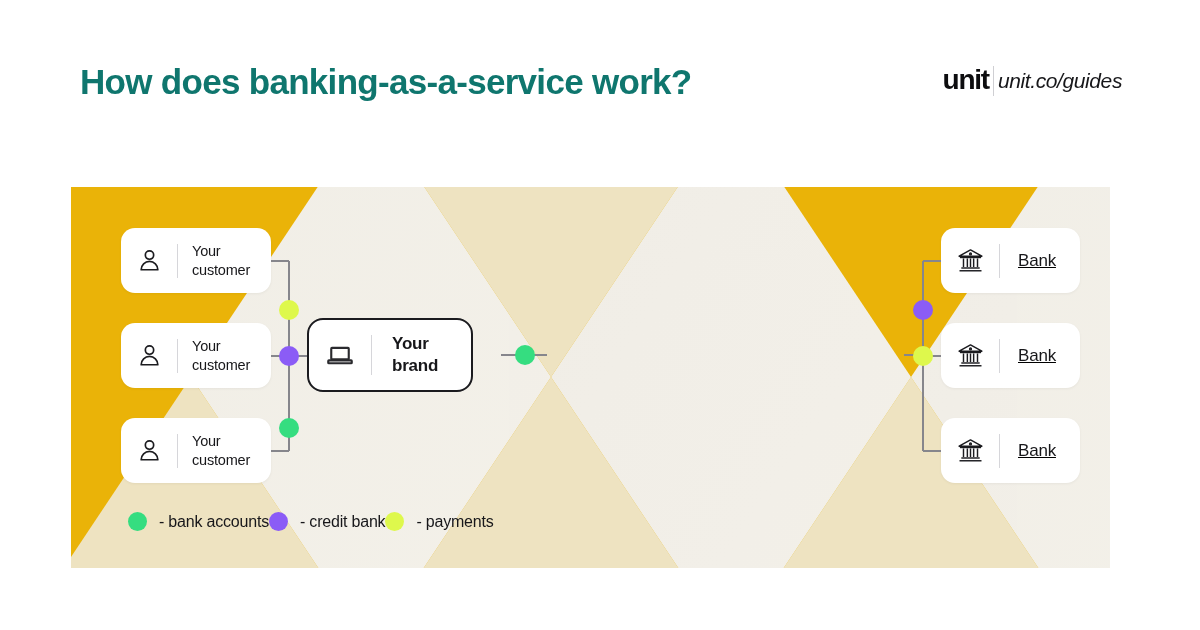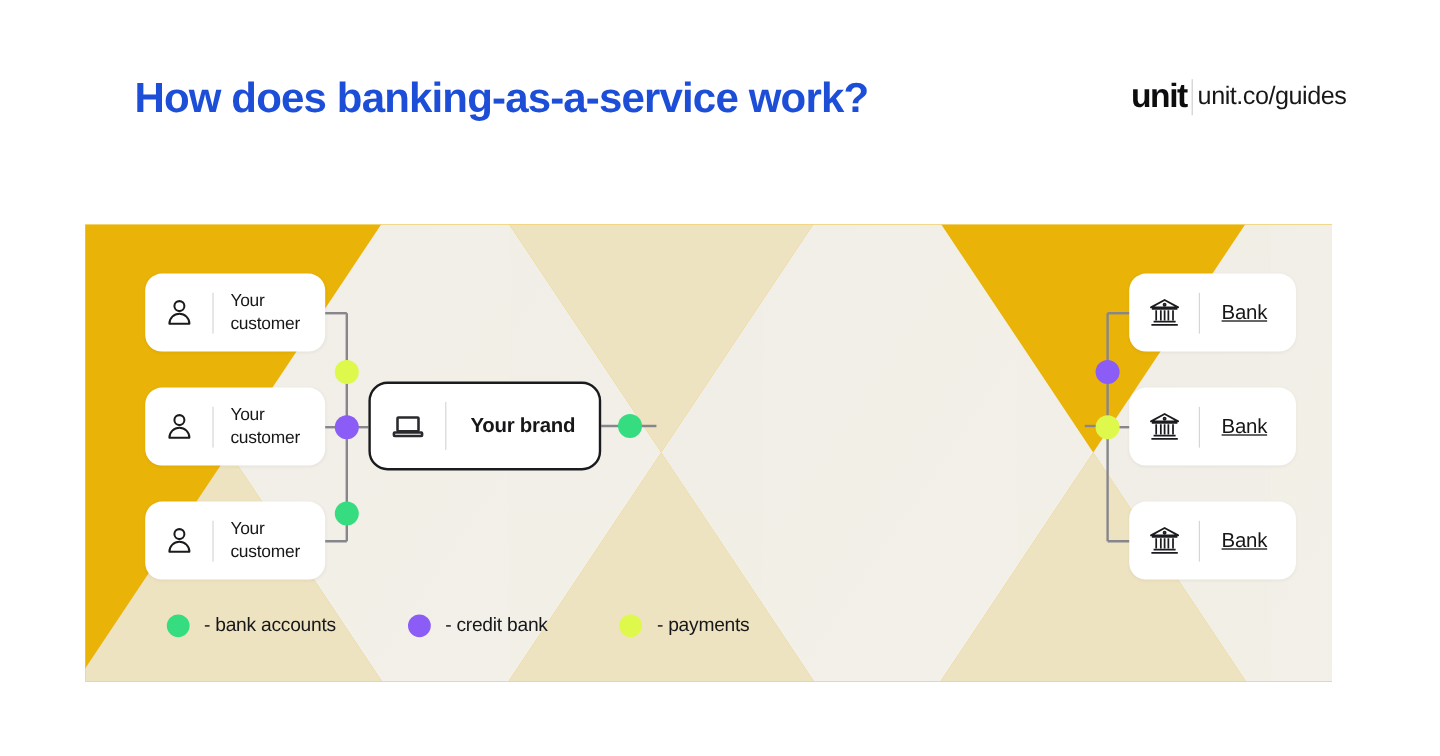--- a/index.html
+++ b/index.html
@@ -7,34 +7,34 @@
     width: 1200px; height: 630px;
     background: #ffffff;
     font-family: "Liberation Sans", sans-serif;
     overflow: hidden;
   }
   #root { position: relative; width: 1200px; height: 630px; }
 
   
   .page-title {
     position: absolute; left: 80px; top: 62px;
-    font-size: 35px; font-weight: 700; color: #1d4ed8;
-    letter-spacing: -0.7px; white-space: nowrap; margin-left: 32px;
+    font-size: 35px; font-weight: 700; color: #0f766e;
+    letter-spacing: -0.7px; white-space: nowrap;
   }
   .brand-block {
     position: absolute; right: 78px; top: 66px;
     display: flex; align-items: center; gap: 4px;
   }
   .brand-logo {
     font-size: 28px; font-weight: 700; color: #0d0d0f;
     letter-spacing: -1.2px; line-height: 1;
     position: relative; top: -1px;
   }
   .brand-divider { width: 1px; height: 30px; background: #cfcfd3; }
-  .brand-url { font-size: 21px; color: #17171a; letter-spacing: -0.4px; }
+  .brand-url { font-size: 21px; color: #17171a; letter-spacing: -0.4px; font-style: italic; }
 
   
   .panel {
     position: absolute; left: 71px; top: 187px;
     width: 1039px; height: 381px;
     background: #eab308;
     overflow: hidden;
   }
   .panel-pattern { position: absolute; inset: 0; }
 
@@ -57,21 +57,21 @@
   }
 
   .card.customer { left: 50px; width: 150px; height: 65px; }
   .cust1 { top: 41px; }
   .cust2 { top: 136px; }
   .cust3 { top: 231px; }
   .card.customer .card-icon { width: 56px; flex: 0 0 56px; }
   .card.customer .card-label { padding-left: 14px; font-size: 14.5px; }
 
   .card.brand {
-    left: 236px; top: 131px; width: 194px; height: 74px;
+    left: 236px; top: 131px; width: 166px; height: 74px;
     border: 2px solid #1b1b1f; border-radius: 16px;
     box-shadow: none; z-index: 4;
   }
   .card.brand .card-label { font-weight: 700; font-size: 17px; padding-left: 20px; }
   .card.brand .card-sep { height: 40px; }
   .card.brand .card-icon { width: 62px; flex: 0 0 62px; }
 
   .card.platform {
     left: 476px; top: 136px; width: 357px; height: 64px;
     border-radius: 12px;
@@ -85,22 +85,22 @@
   .bank2 { top: 136px; }
   .bank3 { top: 231px; }
   .card.bank .card-label { font-size: 17px; padding-left: 18px; }
   .card.bank .card-icon { width: 58px; flex: 0 0 58px; }
 
   
   .connectors { position: absolute; inset: 0; z-index: 3; pointer-events: none; }
 
   
   .legend {
-    position: absolute; left: 68px; top: 325px;
-    display: flex; align-items: flex-start; gap: 60px;
+    position: absolute; left: 57px; top: 325px;
+    display: flex; align-items: flex-start; 
   }
   .legend-item { display: flex; align-items: center; gap: 12px; }
   .legend-dot { width: 19px; height: 19px; border-radius: 50%; flex: 0 0 19px; }
   .legend-text { font-size: 16px; color: #17171a; letter-spacing: -0.2px; white-space: nowrap; }
 </style>
 </head>
 <body>
 
 <div id="root">
 

